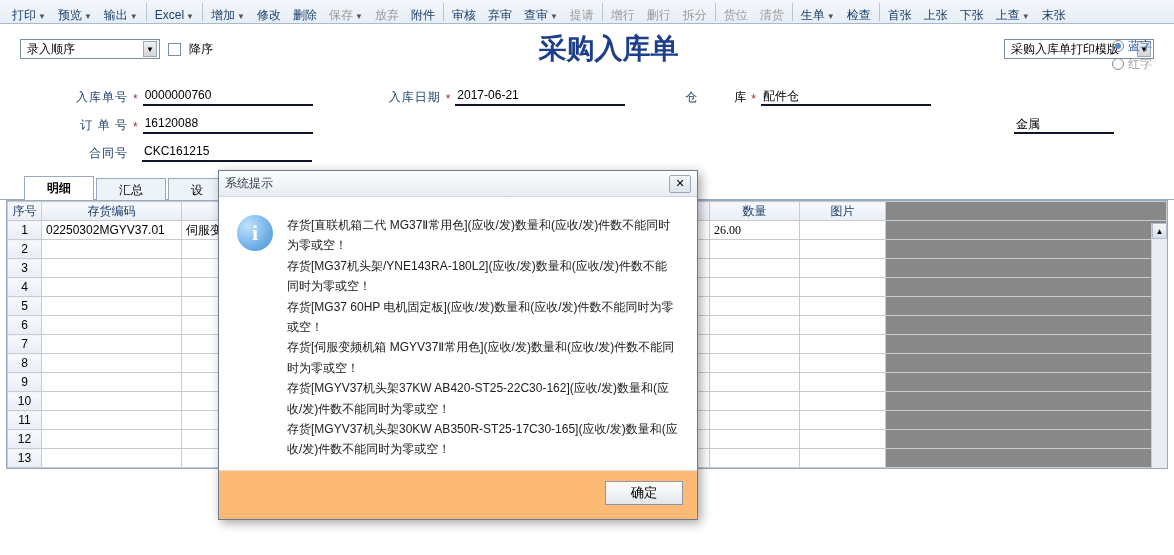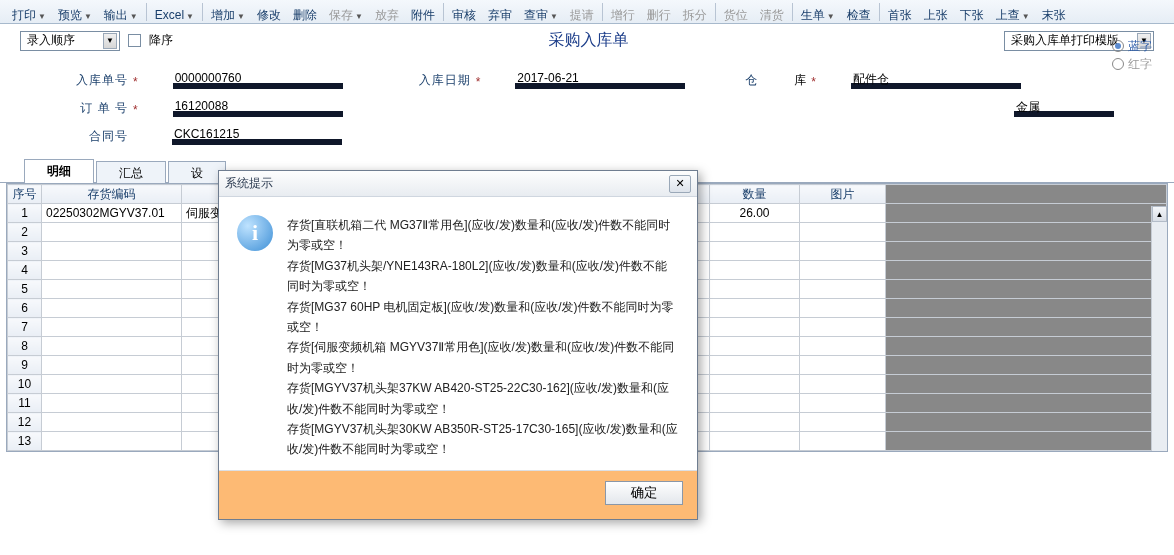--- a/index.html
+++ b/index.html
@@ -7,55 +7,55 @@
 
 
 .toolbar { background: linear-gradient(#f4f8fc,#e6edf5); border-bottom: 1px solid #a7b9cc; height: 24px; display: flex; align-items: center; padding: 0 6px; gap: 0; }
 .toolbar .tb-item { color: #1a3f6b; padding: 0 6px; height: 22px; line-height: 28px; cursor: pointer; white-space: nowrap; }
 .toolbar .tb-item.disabled { color: #9a9a9a; cursor: default; }
 .toolbar .sep { width: 1px; height: 18px; background: #b8c4d3; margin: 0 2px; }
 .toolbar .tb-item .arrow { font-size: 8px; margin-left: 2px; color: #555; }
 
 
 .subrow { display: flex; align-items: center; padding: 6px 20px; gap: 8px; position: relative; }
-.combo { border: 1px solid #7a8ea3; height: 20px; width: 100px; background: #fff; display: flex; align-items: center; justify-content: space-between; padding: 0 2px 0 6px; }
+.combo { border: 1px solid #7a8ea3; height: 20px; width: 140px; background: #fff; display: flex; align-items: center; justify-content: space-between; padding: 0 2px 0 6px; }
 .combo .drop { width: 14px; height: 16px; background: linear-gradient(#f0f0f0,#d6d6d6); border: 1px solid #9aa8b8; display: flex; align-items: center; justify-content: center; font-size: 8px; }
 .chk { width: 13px; height: 13px; border: 1px solid #7a8ea3; background: #fff; display: inline-block; }
 
-.title { color: #1d3e8a; font-size: 16px; font-weight: 400; text-align: center; flex: 1; }
+.title { color: #1d3e8a; font-size: 28px; font-weight: 700; text-align: center; flex: 1; }
 
 .radios { position: absolute; right: 22px; top: 37px; font-size: 12px; }
 .radio-row { display: flex; align-items: center; gap: 4px; height: 18px; }
 .radio { width: 12px; height: 12px; border-radius: 50%; border: 1px solid #888; display: inline-flex; align-items: center; justify-content: center; }
 .radio.sel::after { content: ""; width: 6px; height: 6px; background: #5b8bd0; border-radius: 50%; }
 .radios .lbl { color: #9a9a9a; }
 .radios .lbl.blue { color: #2a5aa8; }
 
 
 .formarea { padding: 14px 60px 0 60px; }
 .frow { display: flex; gap: 60px; margin-bottom: 10px; }
 .field { display: flex; align-items: flex-end; gap: 3px; }
 .field .lbl { color: #1a3f6b; width: 68px; text-align: right; letter-spacing: 1px; }
 .field .star { color: #a03030; margin: 0 2px; }
-.field .val { border-bottom: 6px solid #0f172a; min-width: 170px; height: 18px; padding: 0 2px; font-family: Arial; margin-left: 30px; }
+.field .val { border-bottom: 2px solid #0f172a; min-width: 170px; height: 18px; padding: 0 2px; font-family: Arial; }
 .field .valwide { min-width: 170px; }
 
 
 .tabs { display: flex; align-items: flex-end; margin: 14px 0 0 24px; height: 24px; }
 .tab { border: 1px solid #9aa9bd; border-bottom: none; height: 22px; padding: 0 22px; line-height: 22px; background: #eef3f9; margin-right: 2px; cursor: pointer; }
 .tab.active { background: #fff; height: 24px; font-weight: 700; }
 .tabline { border-bottom: 1px solid #9aa9bd; margin-top: -1px; }
 
 
 .tablewrap { margin: 0 6px; border: 1px solid #9aa9bd; position: relative; }
 table { border-collapse: collapse; width: 100%; table-layout: fixed; }
 th, td { border: 1px solid #c6ccd4; height: 19px; font-size: 12px; padding: 0 4px; overflow: hidden; white-space: nowrap; }
 th { background: linear-gradient(#f7f9fc,#e9eef5); color: #1a3f6b; font-weight: normal; text-align: center; }
 td.rownum { background: linear-gradient(#f7f9fc,#e9eef5); text-align: center; width: 28px; }
-td.num { text-align: center; font-family: Liberation Sans, sans-serif; }
+td.num { text-align: left; font-family: Liberation Serif, serif; }
 
 .imgcol { background: #888; }
 
 
 .vscroll { position: absolute; right: 0; top: 22px; bottom: 0; width: 16px; background: #e9edf2; border-left: 1px solid #c6ccd4; }
 .vscroll .btn { height: 16px; background: linear-gradient(#f4f6f9,#d9dee6); border: 1px solid #b3bcc8; display: flex; align-items: center; justify-content: center; font-size: 8px; }
 
 
 .modal { position: absolute; left: 218px; top: 170px; width: 480px; background: #f0f0f0; border: 1px solid #6f7d90; box-shadow: 3px 3px 10px rgba(0,0,0,.35); }
 .modal .titlebar { background: linear-gradient(#fdfdfd,#e8ecf1); height: 26px; display: flex; align-items: center; justify-content: space-between; padding: 0 6px; border-bottom: 1px solid #cfd6df; }

